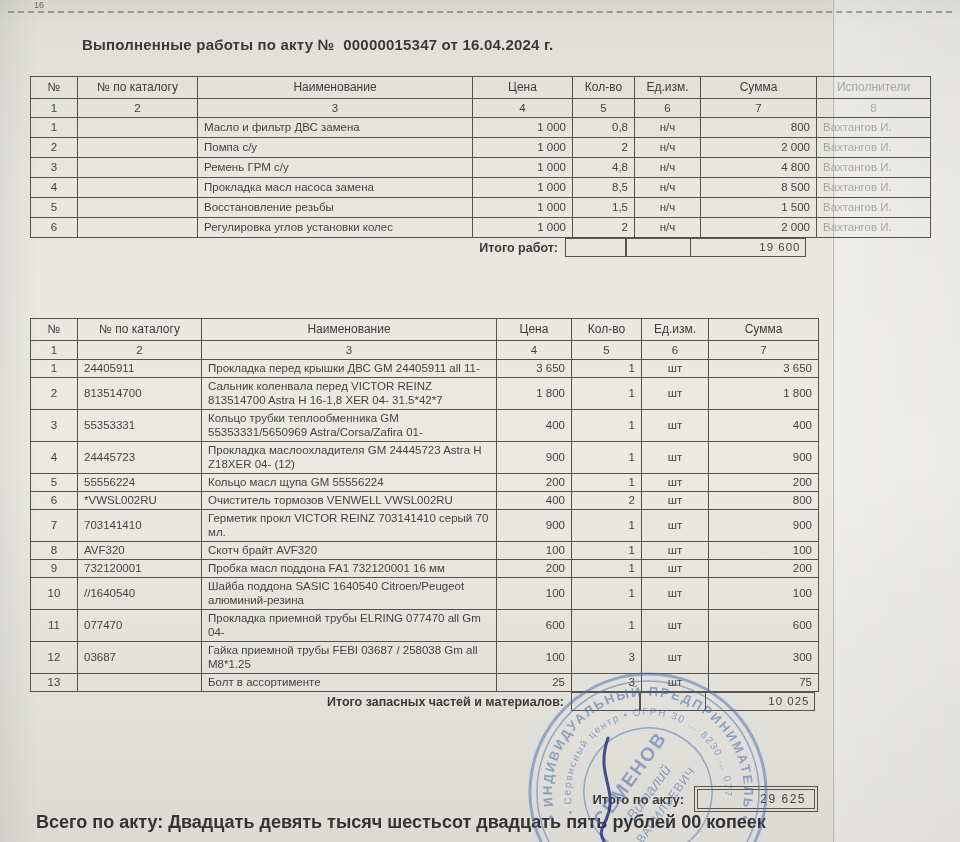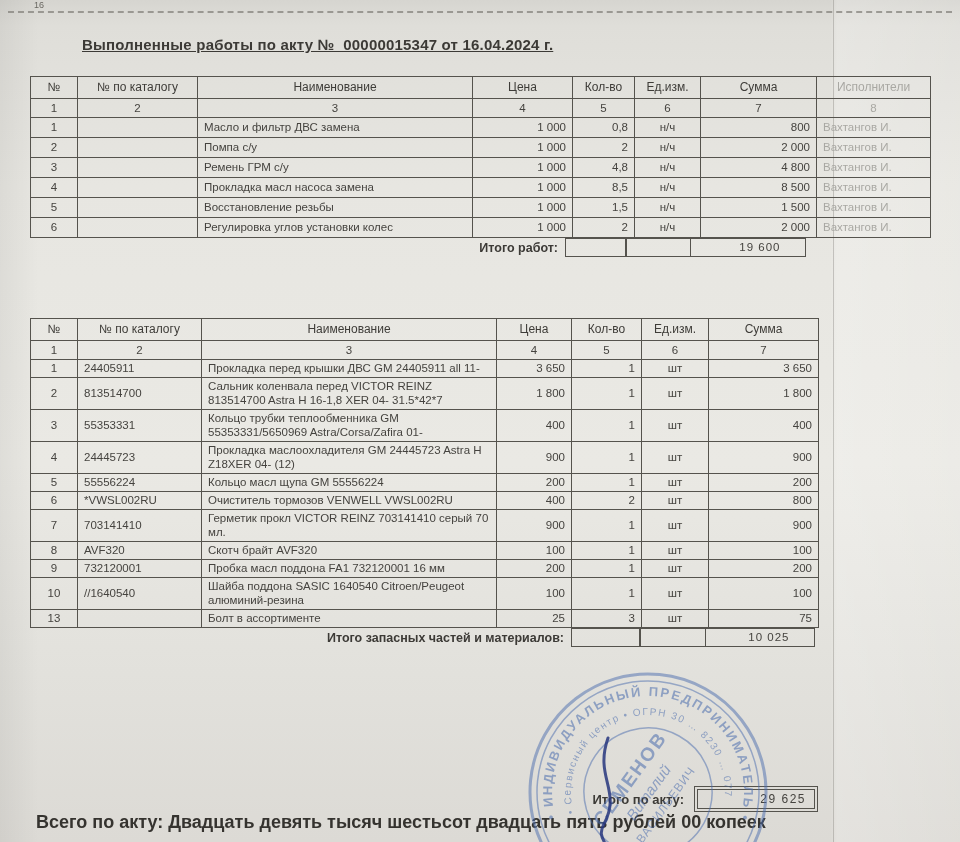--- a/index.html
+++ b/index.html
@@ -10,21 +10,21 @@
       linear-gradient(90deg, rgba(0,0,0,0.05) 0, rgba(0,0,0,0) 4%),
       linear-gradient(90deg, rgba(0,0,0,0) 86.5%, rgba(255,255,255,0.22) 87.2%, rgba(255,255,255,0.10) 100%),
       linear-gradient(180deg, #d6d5d0 0, #dfded9 3%, #e7e6e1 22%, #eae9e4 55%, #e2e1dc 80%, #dcdad5 100%);
   }
   #page{position:absolute;inset:0;}
   .perf{position:absolute;left:8px;right:8px;top:11px;border-top:2px dashed #85837d;opacity:.75;}
   .corner-mark{position:absolute;left:34px;top:0px;font-size:9px;color:#6a6862;}
   .fold-line{position:absolute;left:833px;top:0;width:1px;height:100%;background:rgba(120,118,112,.35);}
 
   .doc-title{position:absolute;font-size:15px;font-weight:bold;letter-spacing:.2px;color:#3c3a36;white-space:pre;}
-  #title-works{left:82px;top:36px;text-decoration:underline;}
+  #title-works{left:82px;top:36px;}
   #title-parts{left:82px;top:281px;}
 
   .tblwrap{position:absolute;}
   #wrap-works{left:30px;top:76px;width:900px;}
   #wrap-parts{left:30px;top:318px;width:788px;}
 
   table{border-collapse:collapse;table-layout:fixed;width:100%;}
   td,th{border:1.5px solid #55534d;padding:1.5px 6px;font-size:11.5px;font-weight:normal;
         line-height:1.22;overflow:hidden;vertical-align:middle;color:#45433f;}
   th{text-align:center;font-size:12px;color:#3e3c38;padding:3px 4px;}
@@ -36,21 +36,21 @@
   .c-qty{text-align:right;}
   .c-unit{text-align:center;}
   .c-sum{text-align:right;}
   .c-executor{text-align:left;margin-top:15px;}
   .faded{color:#a9a8a3 !important;}
   #tbl-works td{height:16px;}
 
   .total-row{display:flex;align-items:stretch;margin-top:0;}
   .total-label{font-weight:bold;font-size:12.5px;text-align:right;padding:3px 8px 0 0;color:#3c3a36;}
   .total-cell{border:1.5px solid #55534d;margin-left:-1.5px;height:19px;box-sizing:border-box;
-              font-size:11.5px;text-align:right;padding:2px 24px;letter-spacing:1px;color:#45433f;}
+              font-size:11.5px;text-align:right;padding:2px 4px;letter-spacing:1px;color:#45433f;}
   #works-total-label{width:528px;}
   .w-qty-box{width:62px;}  .w-unit-box{width:66px;}  .w-sum-box{width:116px;}
   #parts-total-label{width:534px;}
   .p-qty-box{width:70px;}  .p-unit-box{width:67px;}  .p-sum-box{width:110px;}
 
   .act-total{position:absolute;left:440px;top:786px;width:378px;display:flex;
              justify-content:flex-end;align-items:center;gap:10px;}
   .act-total-label{font-weight:bold;font-size:13px;color:#3c3a36;}
   .act-total-box{border:1.5px solid #55534d;padding:2px;}
   .act-total-inner{border:1.5px solid #55534d;min-width:100px;text-align:right;
@@ -294,20 +294,38 @@
           <tr>
             <td class="c-num">10</td>
             <td class="c-catalog">//1640540</td>
             <td class="c-name">Шайба поддона SASIC 1640540 Citroen/Peugeot алюминий-резина</td>
             <td class="c-price">100</td>
             <td class="c-qty">1</td>
             <td class="c-unit">шт</td>
             <td class="c-sum">100</td>
           </tr>
           <tr>
+            <td class="c-num">11</td>
+            <td class="c-catalog">077470</td>
+            <td class="c-name">Прокладка приемной трубы ELRING 077470 all Gm 04-</td>
+            <td class="c-price">600</td>
+            <td class="c-qty">1</td>
+            <td class="c-unit">шт</td>
+            <td class="c-sum">600</td>
+          </tr>
+          <tr>
+            <td class="c-num">12</td>
+            <td class="c-catalog">03687</td>
+            <td class="c-name">Гайка приемной трубы FEBI 03687 / 258038 Gm all M8*1.25</td>
+            <td class="c-price">100</td>
+            <td class="c-qty">3</td>
+            <td class="c-unit">шт</td>
+            <td class="c-sum">300</td>
+          </tr>
+          <tr>
             <td class="c-num">13</td>
             <td class="c-catalog"></td>
             <td class="c-name">Болт в ассортименте</td>
             <td class="c-price">25</td>
             <td class="c-qty">3</td>
             <td class="c-unit">шт</td>
             <td class="c-sum">75</td>
           </tr>
         </tbody>
     </table>

